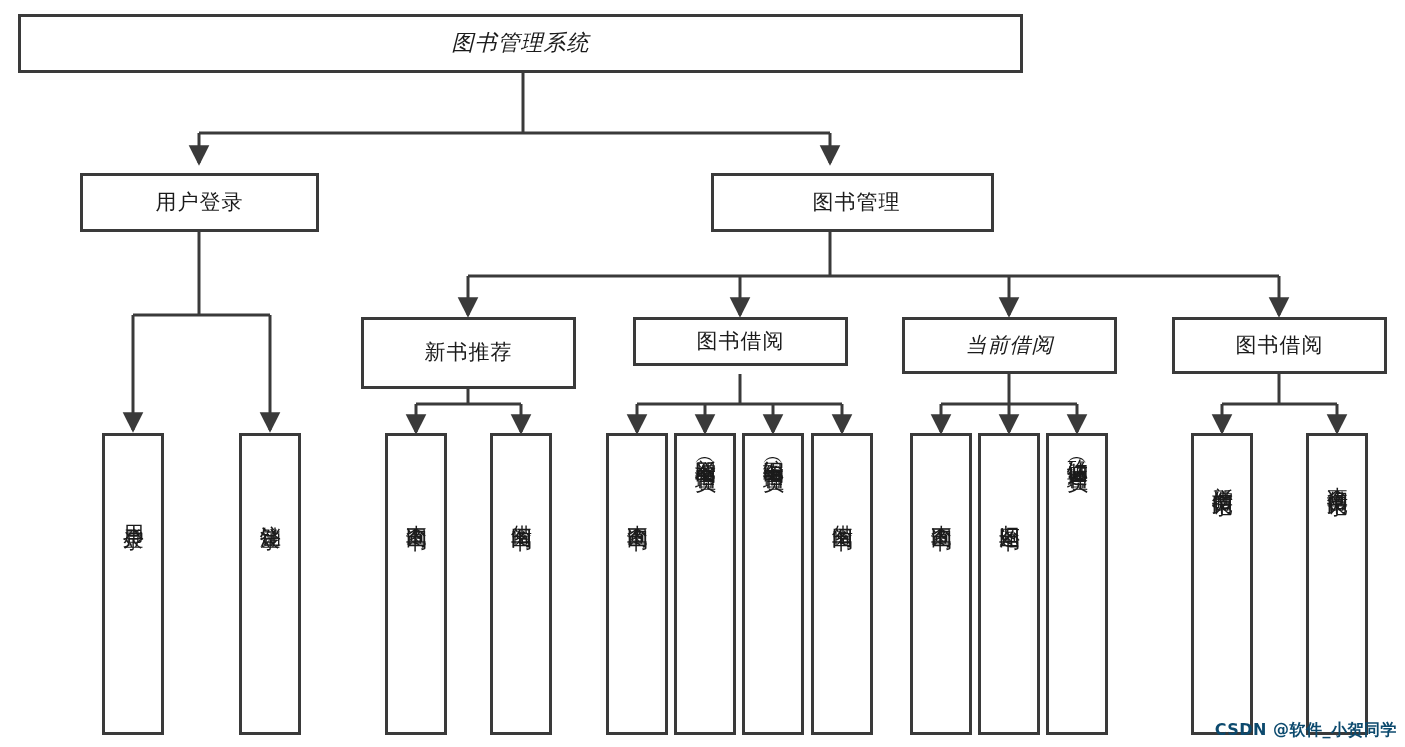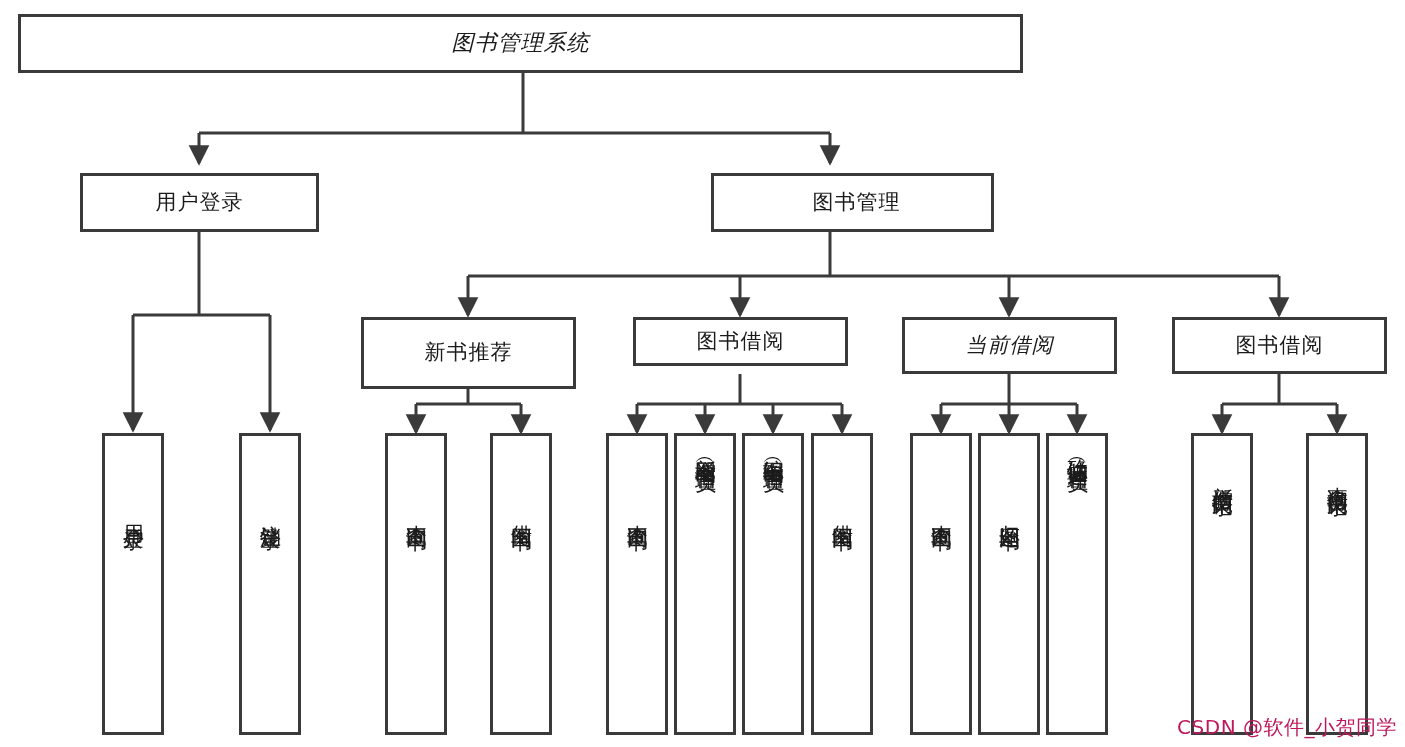--- a/index.html
+++ b/index.html
@@ -58,25 +58,26 @@
     font-size: 21px;
     line-height: 1.18;
     letter-spacing: 2px;
     white-space: nowrap;
     -webkit-writing-mode: vertical-rl;
   }
   .watermark {
     position: absolute;
     right: 8px;
     bottom: 6px;
-    font-size: 20px;
-    color: #be185d;
+    font-size: 16px;
+    color: #0c4a6e;
     letter-spacing: 0.5px;
     white-space: nowrap;
     z-index: 5;
+    font-weight: bold;
   }
 </style>
 </head>
 <body>
 
 <div id="canvas">
 
   <svg id="wires" viewBox="0 0 1405 747" width="1405" height="747">
     <defs>
       <marker id="arrow" viewBox="0 0 12 12" refX="9.5" refY="6" markerWidth="7.5" markerHeight="7.5" orient="auto-start-reverse">

